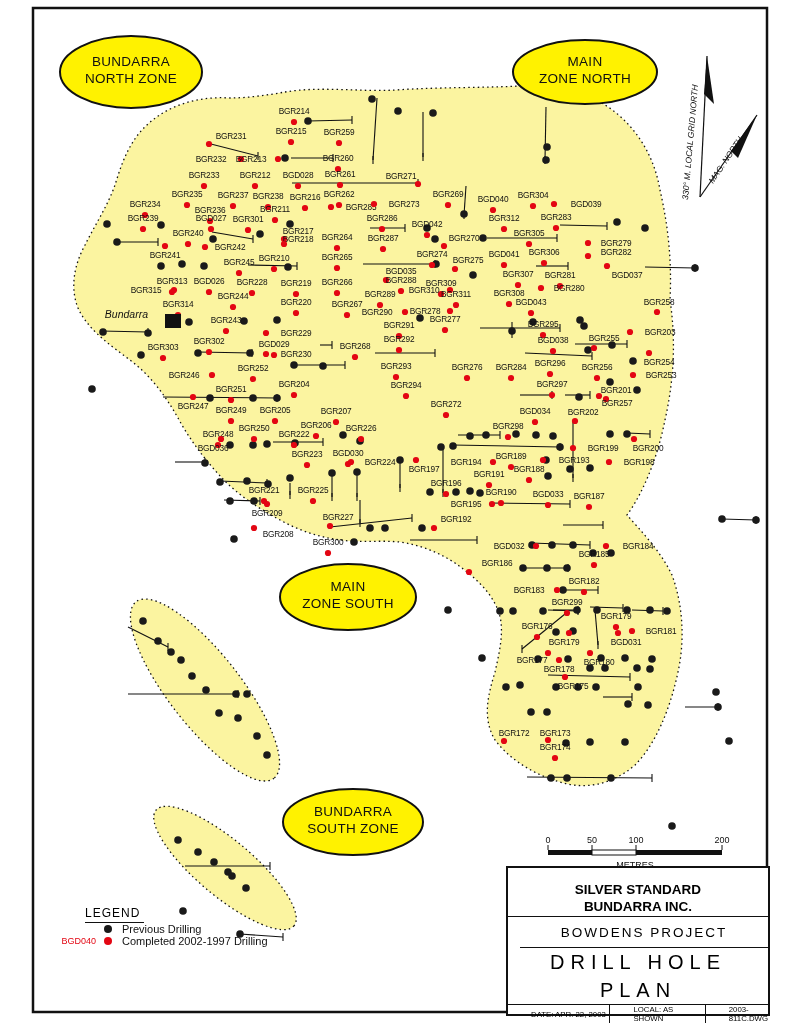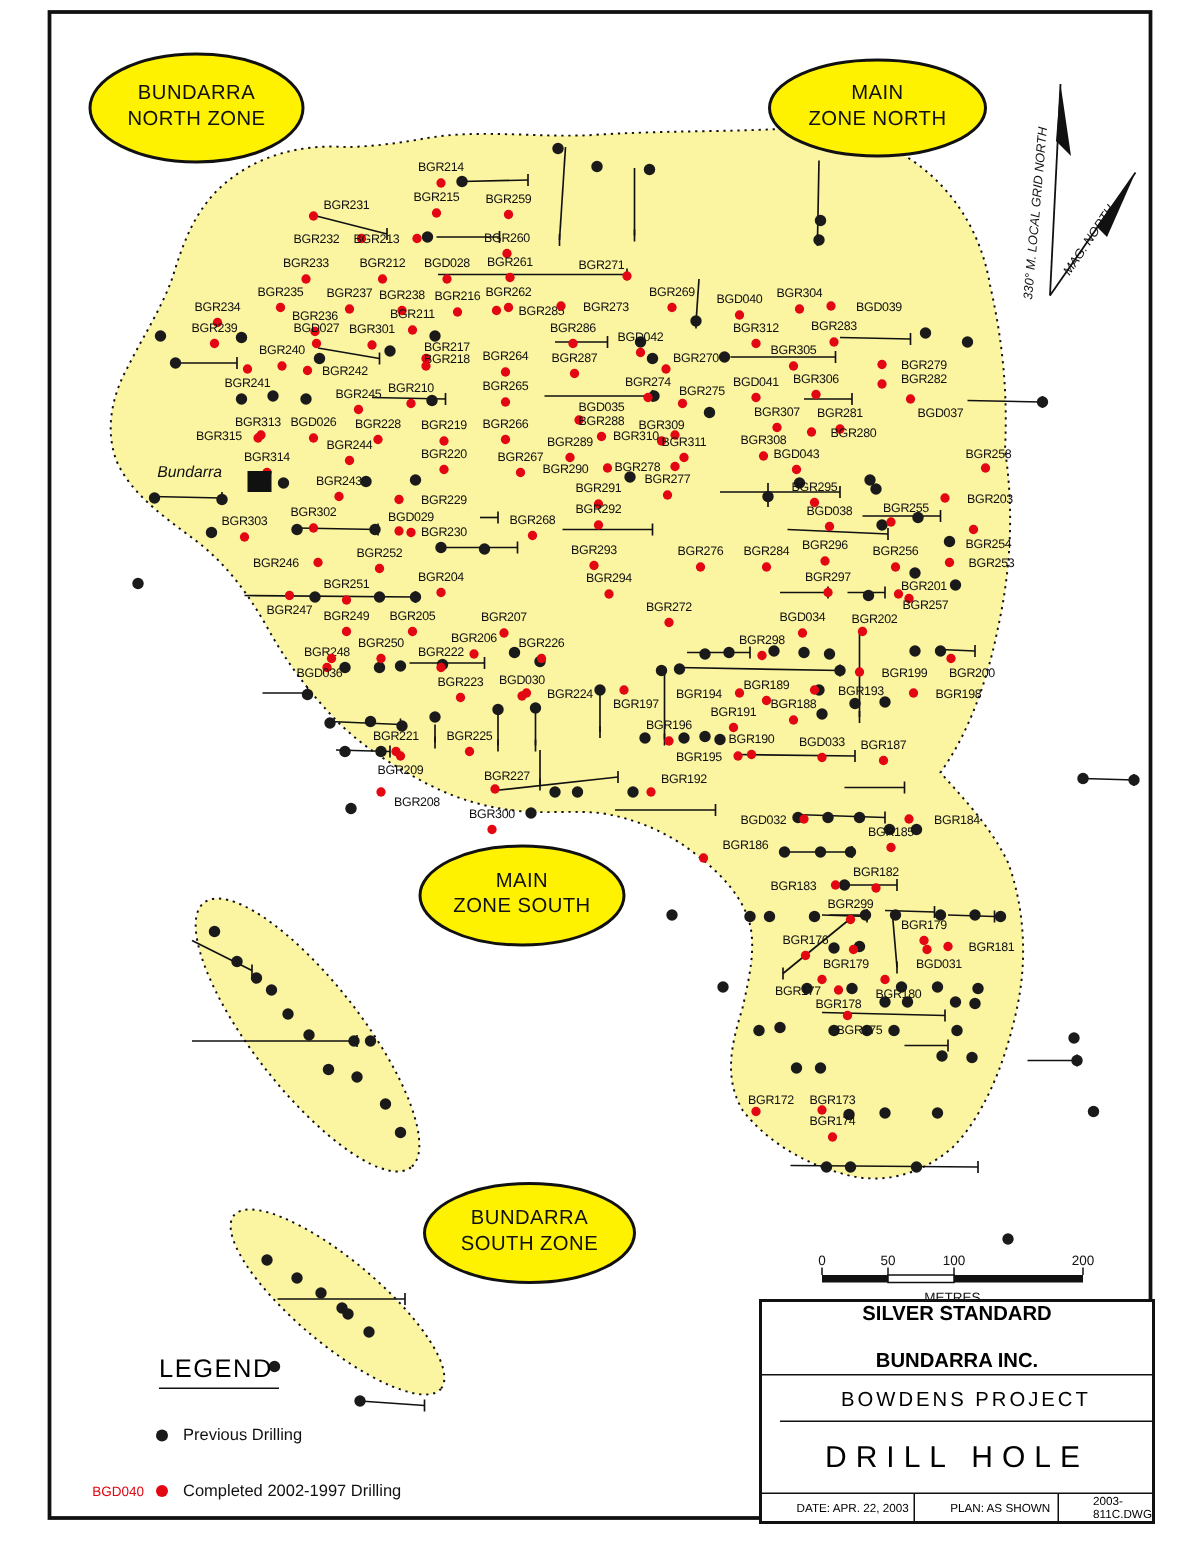--- a/index.html
+++ b/index.html
@@ -6,31 +6,31 @@
   body{width:800px;height:1035px;position:relative;font-family:"Liberation Sans",sans-serif;}
   #stage{position:absolute;left:0;top:0;width:800px;height:1035px;}
   svg text{fill:#111;}
   .hole-lbl{font-size:8.3px;letter-spacing:-0.2px;}
   .zone-lbl{font-size:13.5px;letter-spacing:0.3px;}
   .tick-lbl{font-size:9px;}
   .north-lbl{font-size:8.5px;font-style:italic;}
   .locality{font-size:10.5px;font-style:italic;}
   
   #legend{position:absolute;left:48px;top:903px;width:260px;}
-  #legend .ttl{font-size:17px;letter-spacing:1px;margin-left:58px;border-bottom:1.5px solid #111;display:inline-block;padding:0 4px 2px 0;}
-  #legend .row{display:flex;align-items:center;margin-top:25px;font-size:11px;}
+  #legend .ttl{font-size:12px;letter-spacing:1px;margin-left:37px;border-bottom:1.5px solid #111;display:inline-block;padding:0 4px 2px 0;}
+  #legend .row{display:flex;align-items:center;margin-top:0;font-size:11px;}
   .dot{width:8px;height:8px;border-radius:50%;display:inline-block;margin-right:10px;flex:0 0 auto;}
   .dot.black{background:#1a1a1a;}
   .dot.red{background:#e30613;}
   .tag{color:#e30613;font-size:9px;width:48px;text-align:right;margin-right:8px;}
   .tag.empty{color:transparent;}
   #legend .row .lab{color:#111;}
   
   #tblock{position:absolute;left:506px;top:866px;width:260px;height:146px;border:2px solid #111;background:#fff;display:flex;flex-direction:column;}
-  #tblock .r1{border-bottom:1.5px solid #111;flex:0 0 48px;display:flex;flex-direction:column;justify-content:space-between;text-align:center;font-weight:bold;font-size:13.5px;line-height:1.25;}
+  #tblock .r1{border-bottom:1.5px solid #111;flex:0 0 48px;display:flex;flex-direction:column;justify-content:flex-end;text-align:center;font-weight:bold;font-size:13.5px;line-height:1.25;}
   #tblock .r2{border-bottom:1.5px solid #111;flex:0 0 30px;display:flex;align-items:center;justify-content:center;font-size:13.5px;letter-spacing:2px;margin-left:12px;}
   #tblock .r3{border-bottom:1.5px solid #111;flex:1;display:flex;flex-direction:column;justify-content:center;text-align:center;font-size:20px;letter-spacing:6px;line-height:1.4;}
   #tblock .r4{flex:0 0 17px;display:flex;font-size:7.8px;}
   #tblock .r4 div{display:flex;align-items:center;padding-left:23px;}
   #tblock .c1{width:88px;border-right:1.5px solid #111;}
   #tblock .c2{width:80px;border-right:1.5px solid #111;}
   #tblock .c3{flex:1;}
 </style>
 </head>
 <body>
@@ -749,20 +749,21 @@
 
 
 <div id="tblock">
   <div class="r1">
     <div>SILVER STANDARD</div>
     <div>BUNDARRA INC.</div>
   </div>
   <div class="r2">BOWDENS  PROJECT</div>
   <div class="r3">
     <div>DRILL HOLE</div>
+    <div>PLAN</div>
   </div>
   <div class="r4">
     <div class="c1">DATE:  APR. 22, 2003</div>
-    <div class="c2">PLAN: AS SHOWN</div>
+    <div class="c2">LOCAL: AS SHOWN</div>
     <div class="c3">2003-811C.DWG</div>
   </div>
 </div>
 </div>
 
 </body></html>

